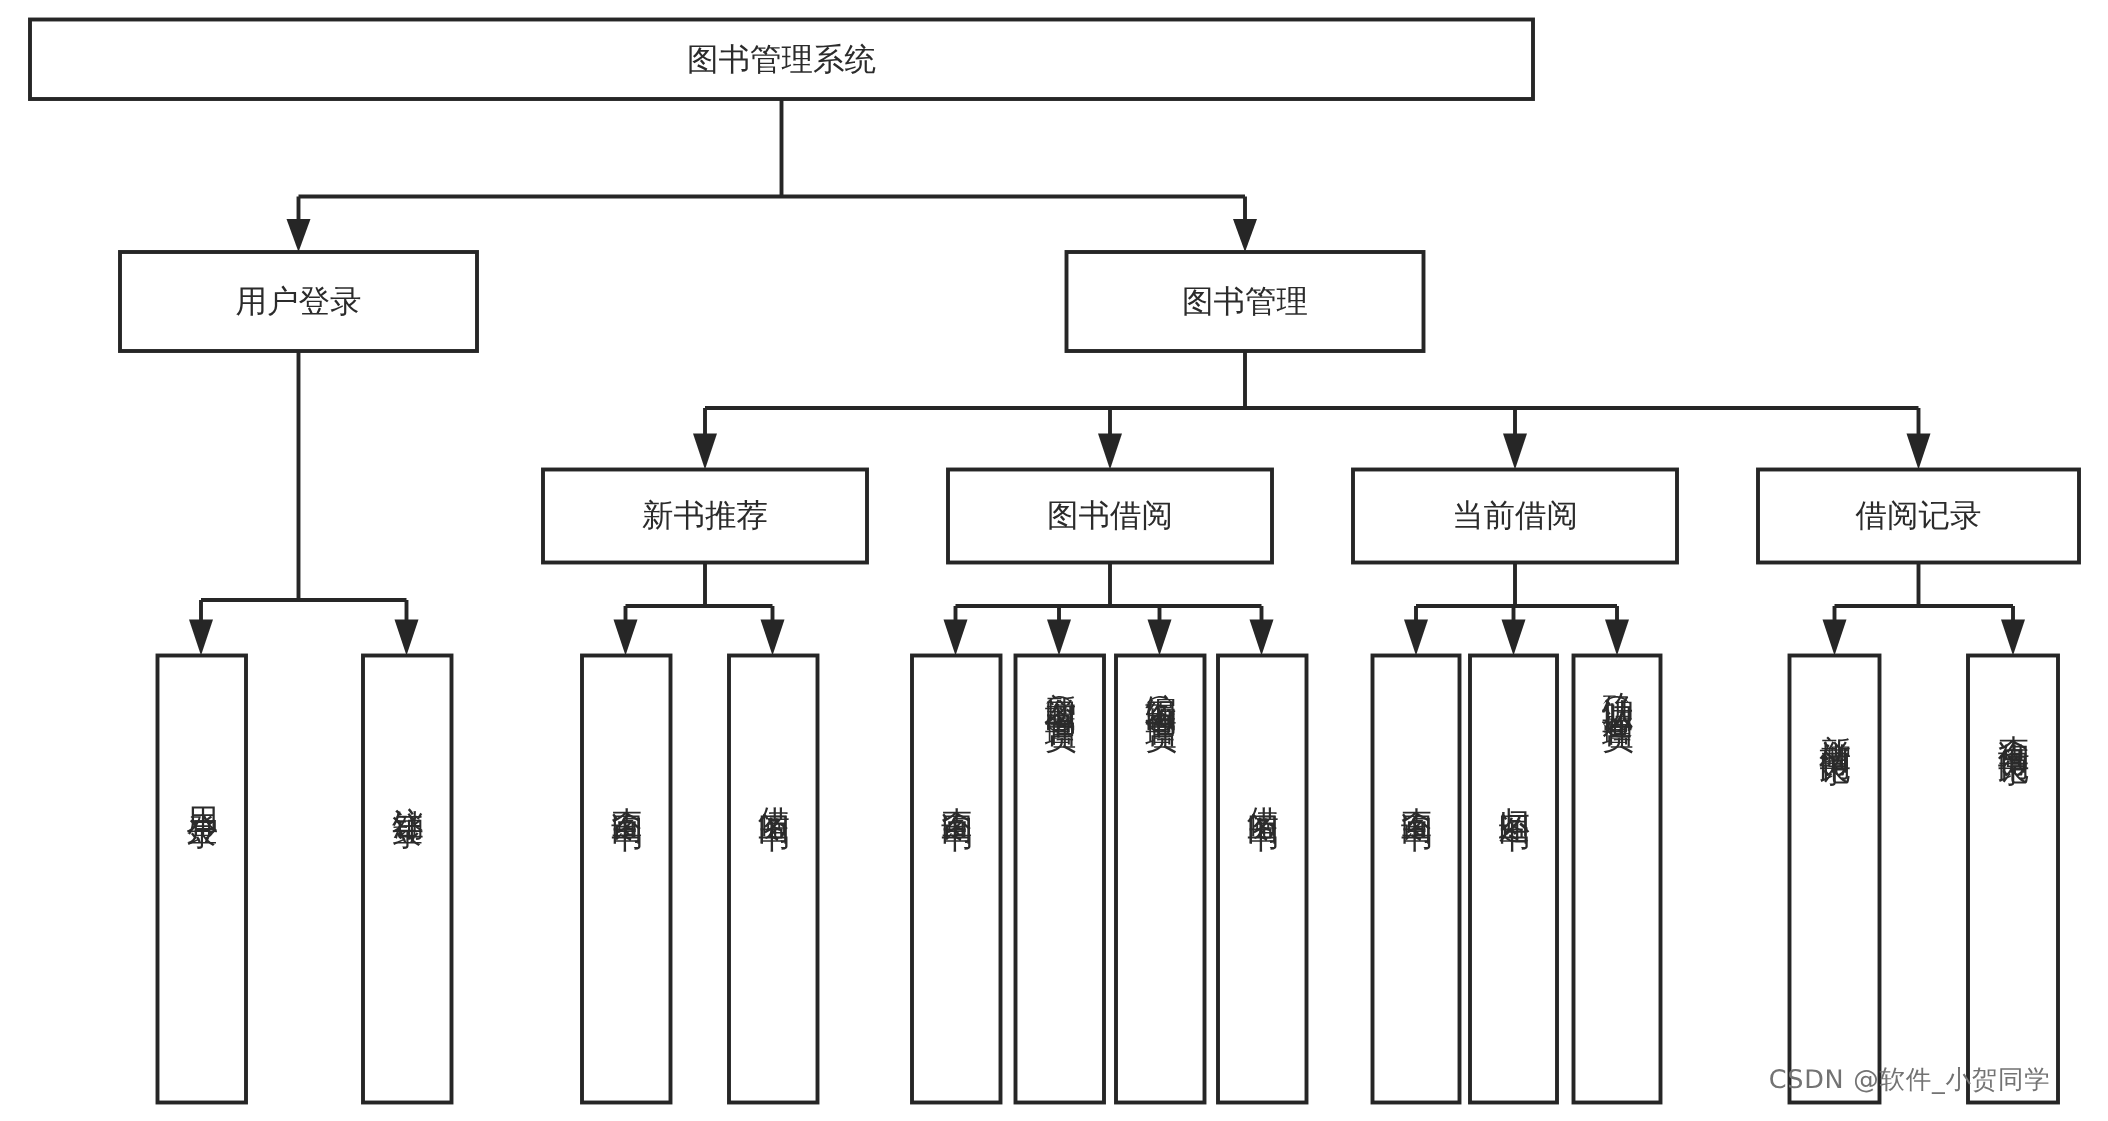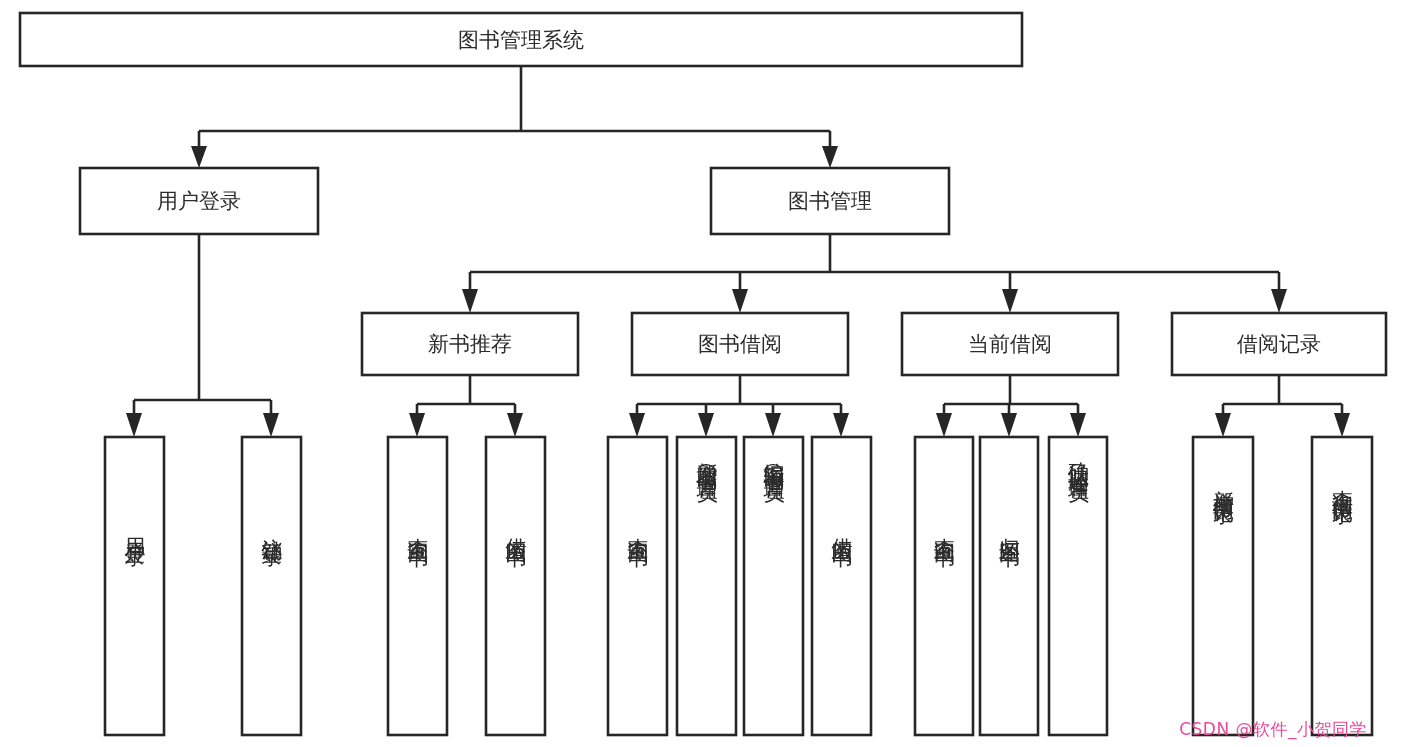--- a/index.html
+++ b/index.html
@@ -62,24 +62,24 @@
     font-family: "DejaVu Sans", "Liberation Sans", sans-serif;
     font-size: 21px;
     line-height: 1;
     letter-spacing: 3px;
     color: #2b2b2b;
     white-space: nowrap;
   }
   .watermark {
     position: absolute;
     right: 13px;
-    bottom: 6px;
+    bottom: 16px;
     font-family: "DejaVu Sans", "Liberation Sans", sans-serif;
     font-size: 17px;
-    color: #ec4899;
+    color: #737373;
     letter-spacing: 0.5px;
     white-space: nowrap;
   }
 </style>
 </head>
 <body>
 
 <div id="diagram-root">
 
   <svg class="diagram" viewBox="0 0 1405 747">

